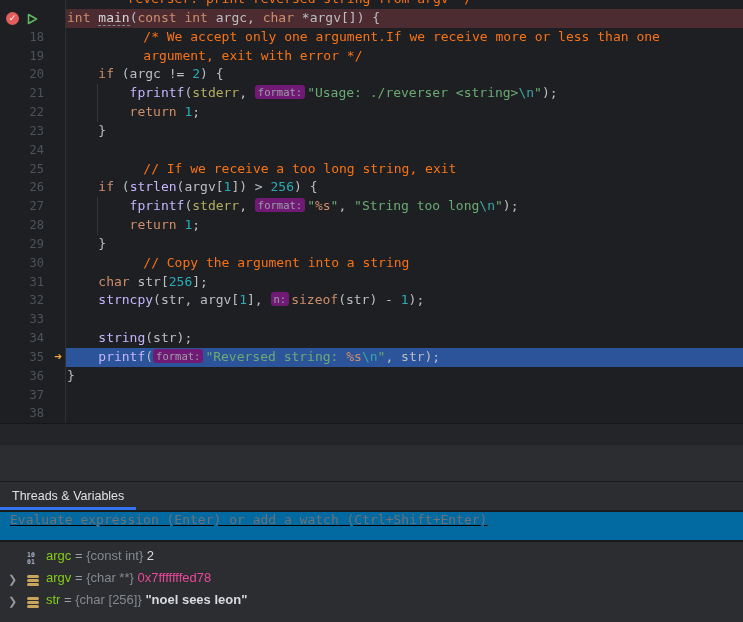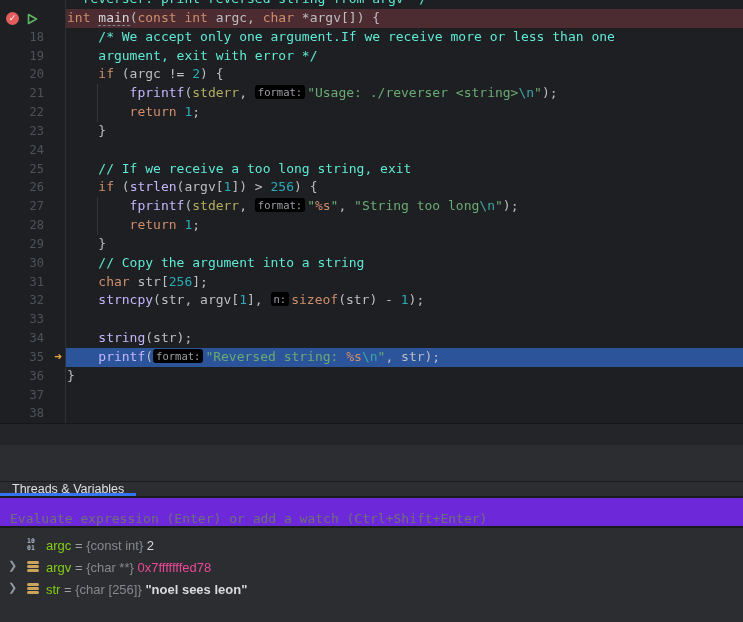--- a/index.html
+++ b/index.html
@@ -13,55 +13,55 @@
   .line.partial { height:19px; margin-top:-10px; }
   .gut { flex:none; width:66px; position:relative; border-right:1px solid #2E3134;
          color:#4E535B; font-size:12px; }
   .num { position:absolute; right:21px; top:0; line-height:18.84px; }
   .content { flex:1; position:relative; padding-left:1px; color:#BCBEC4; }
   .hl-bp  .content { background:#4D2C31; }
   .hl-ex  .content { background:#2B549B; }
   .guide { position:absolute; left:31px; top:0; bottom:0; width:1px; background:#33363A; }
   .tk-kw   { color:#CF8E6D; }
   .tk-pl   { color:#BCBEC4; }
-  .tk-cm   { color:#5eead4; }
+  .tk-cm   { color:#f97316;padding-left:45px; }
   .tk-str  { color:#6AAB73; }
   .tk-num  { color:#2AACB8; }
   .tk-esc  { color:#3BA5A5; }
   .tk-spec { color:#CF8E6D; }
   .tk-macro{ color:#B3AE60; }
   .tk-fn   { color:#c4b5fd; }
   .tk-fn-main { color:#D6D9DE; border-bottom:1px dashed #7E8794; }
-  .tk-inlay { display:inline-block; background:#000000; color:#9DA0A6; font-size:10.5px;
+  .tk-inlay { display:inline-block; background:#701a75; color:#9DA0A6; font-size:10.5px;
               line-height:14px; border-radius:3px; padding:0 3px; margin-right:2px;
               vertical-align:1px; }
   .bp-dot { position:absolute; left:6px; top:3px; width:13px; height:13px; border-radius:50%;
             background:#E35D5D; color:#FFFFFF; font-size:9px; line-height:13px; text-align:center;
             font-family:"DejaVu Sans", sans-serif; }
   .run-tri { position:absolute; left:26px; top:3px; width:12px; height:12px; }
   .exec-arrow { position:absolute; right:3px; top:0; line-height:18.84px; color:#ECA63B;
                 font-size:13px; font-weight:bold; }
 
   
   .strip-a { height:21px; background:#232528; }
   .strip-b { height:36px; background:#2B2D30; }
-  .tab-row { height:15px; background:#2B2D30; border-top:1px solid #1A1B1D; display:flex; }
+  .tab-row { height:29px; background:#2B2D30; border-top:1px solid #1A1B1D; display:flex; }
   .tab { position:relative; display:flex; align-items:center; padding:0 12px;
          font-family:"Liberation Sans", sans-serif; font-size:12.5px; color:#DFE1E5; }
   .tab-underline { position:absolute; left:0; right:0; bottom:0; height:3px; background:#3574F0; }
-  .eval-bar { height:30px; background:#6d28d9; border-top:2px solid #1A1B1D;
-              display:flex; align-items:flex-end; padding-left:10px; }
+  .eval-bar { height:30px; background:#0369a1; border-top:2px solid #1A1B1D;
+              display:flex; align-items:flex-start; padding-left:10px;text-decoration:underline; }
   .eval-bar input { width:700px; background:transparent; border:none; outline:none;
                     font-family:"DejaVu Sans Mono", monospace; font-size:13px; color:#BCBEC4; }
   .eval-bar input::placeholder { color:#6E7277; opacity:1; }
 
   
   .vars { flex:1; background:#2B2D30; border-top:2px solid #191A1C; padding-top:6px;
           font-family:"Liberation Sans", sans-serif; font-size:13px; }
-  .var-row { height:22px; display:flex; align-items:center; position:relative; padding-left:46px; }
+  .var-row { height:22px; display:flex; position:relative; padding-left:46px; }
   .chev { position:absolute; left:8px; top:3px; width:14px; color:#9398A0; font-size:11px;
           font-family:"DejaVu Sans", sans-serif; }
   .vicon { position:absolute; left:27px; top:4px; width:14px; height:14px; }
   .icon-primitive { display:block; font-family:"DejaVu Sans Mono", monospace; font-size:6.5px;
                     line-height:7px; color:#AEB9D0; font-weight:bold; letter-spacing:0; }
   .icon-array { display:block; padding-top:1px; }
   .icon-array i { display:block; width:12px; height:3px; border-radius:2px;
                   background:#C9A45C; margin-bottom:1px; border:0; }
   .vname { color:#84cc16; white-space:pre; }
   .veq   { color:#9DA1A8; white-space:pre; }

